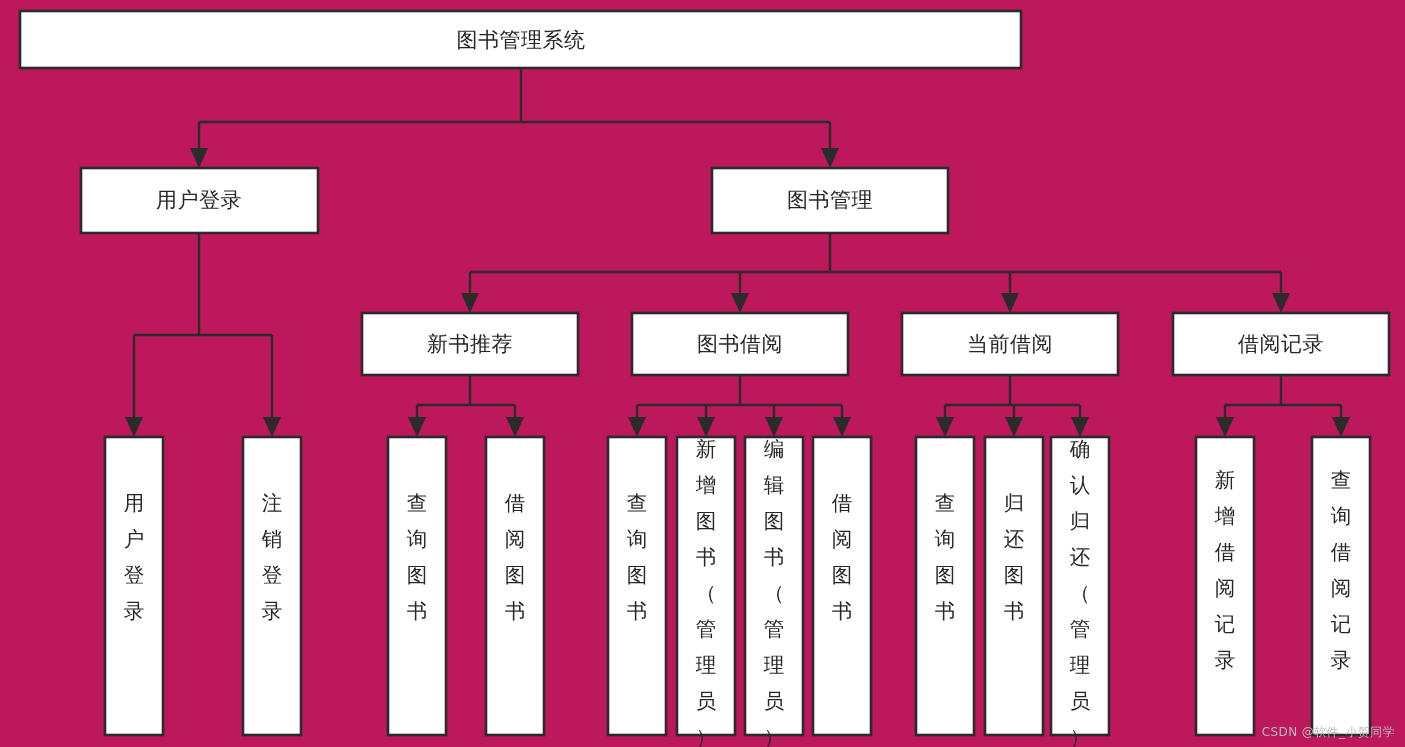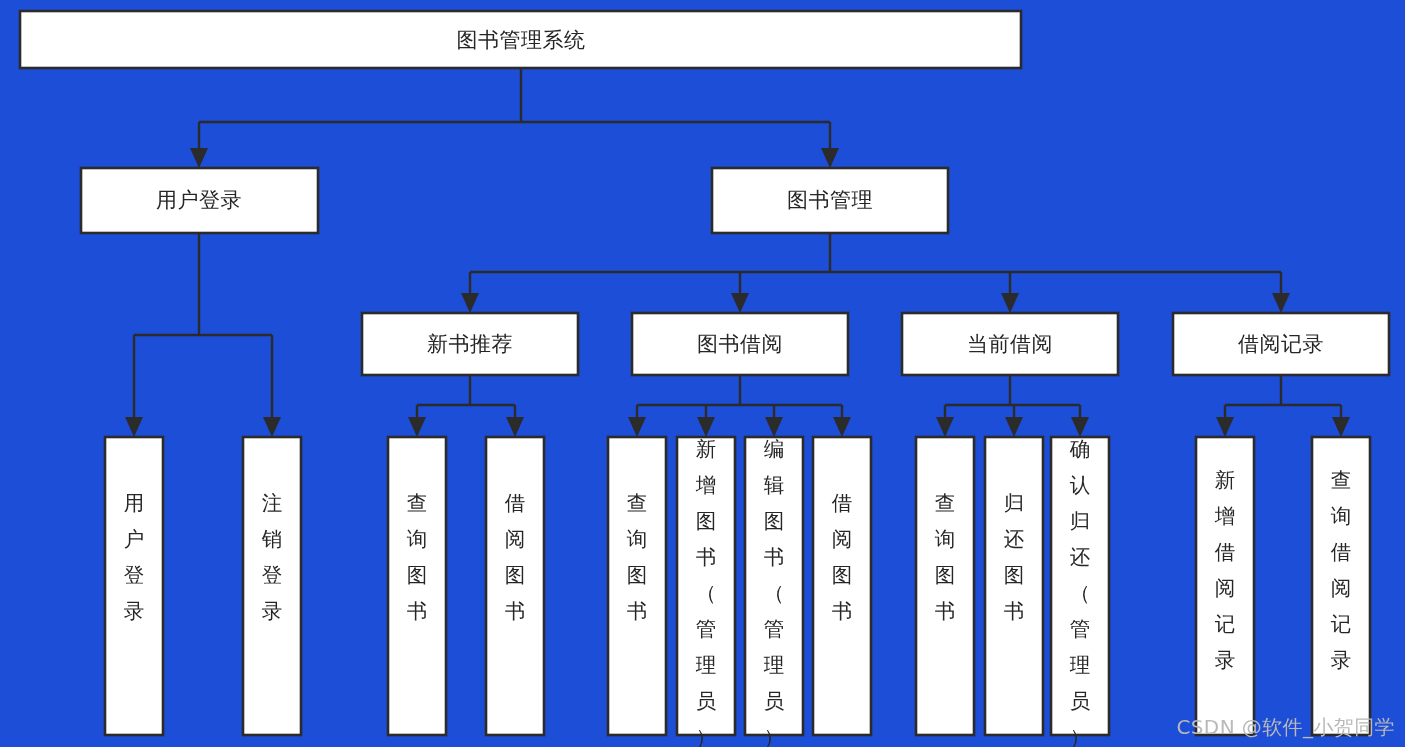--- a/index.html
+++ b/index.html
@@ -10,21 +10,21 @@
   body {
     width: 1405px;
     height: 747px;
     font-family: "DejaVu Sans", "Liberation Sans", sans-serif;
     overflow: hidden;
   }
   #diagram-root {
     position: relative;
     width: 1405px;
     height: 747px;
-    background: #1d4ed8;
+    background: #be185d;
   }
   svg#flowchart {
     position: absolute;
     top: 0;
     left: 0;
     width: 1405px;
     height: 747px;
     display: block;
   }
   .box-rect {
@@ -55,21 +55,21 @@
     font-family: "DejaVu Sans", "Liberation Sans", sans-serif;
     font-size: 20.5px;
     fill: #262626;
     text-anchor: middle;
   }
   .watermark {
     position: absolute;
     right: 10px;
     bottom: 6px;
     font-family: "DejaVu Sans", "Liberation Sans", sans-serif;
-    font-size: 20px;
+    font-size: 12px;
     color: #b9b9b9;
     white-space: nowrap;
     letter-spacing: 0.4px;
     pointer-events: none;
     user-select: none;
   }
 </style>
 </head>
 <body>
 

